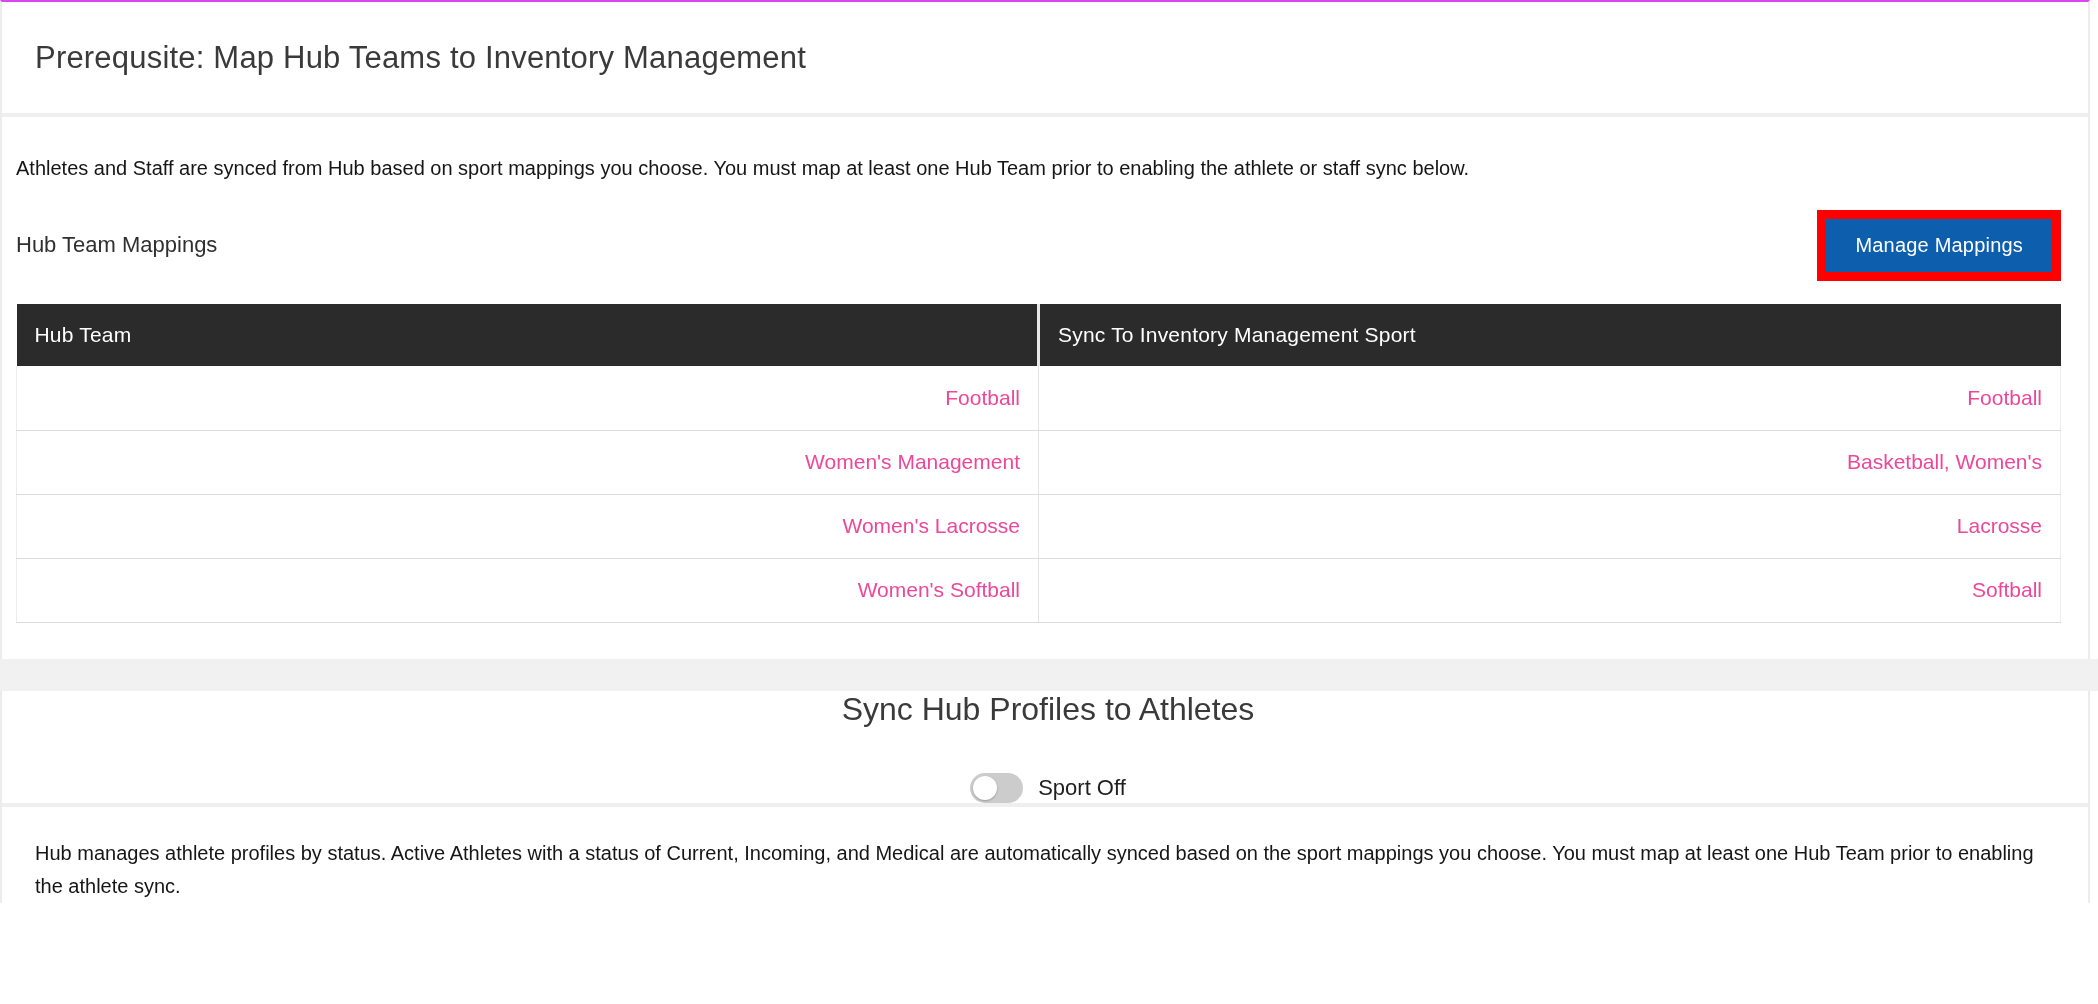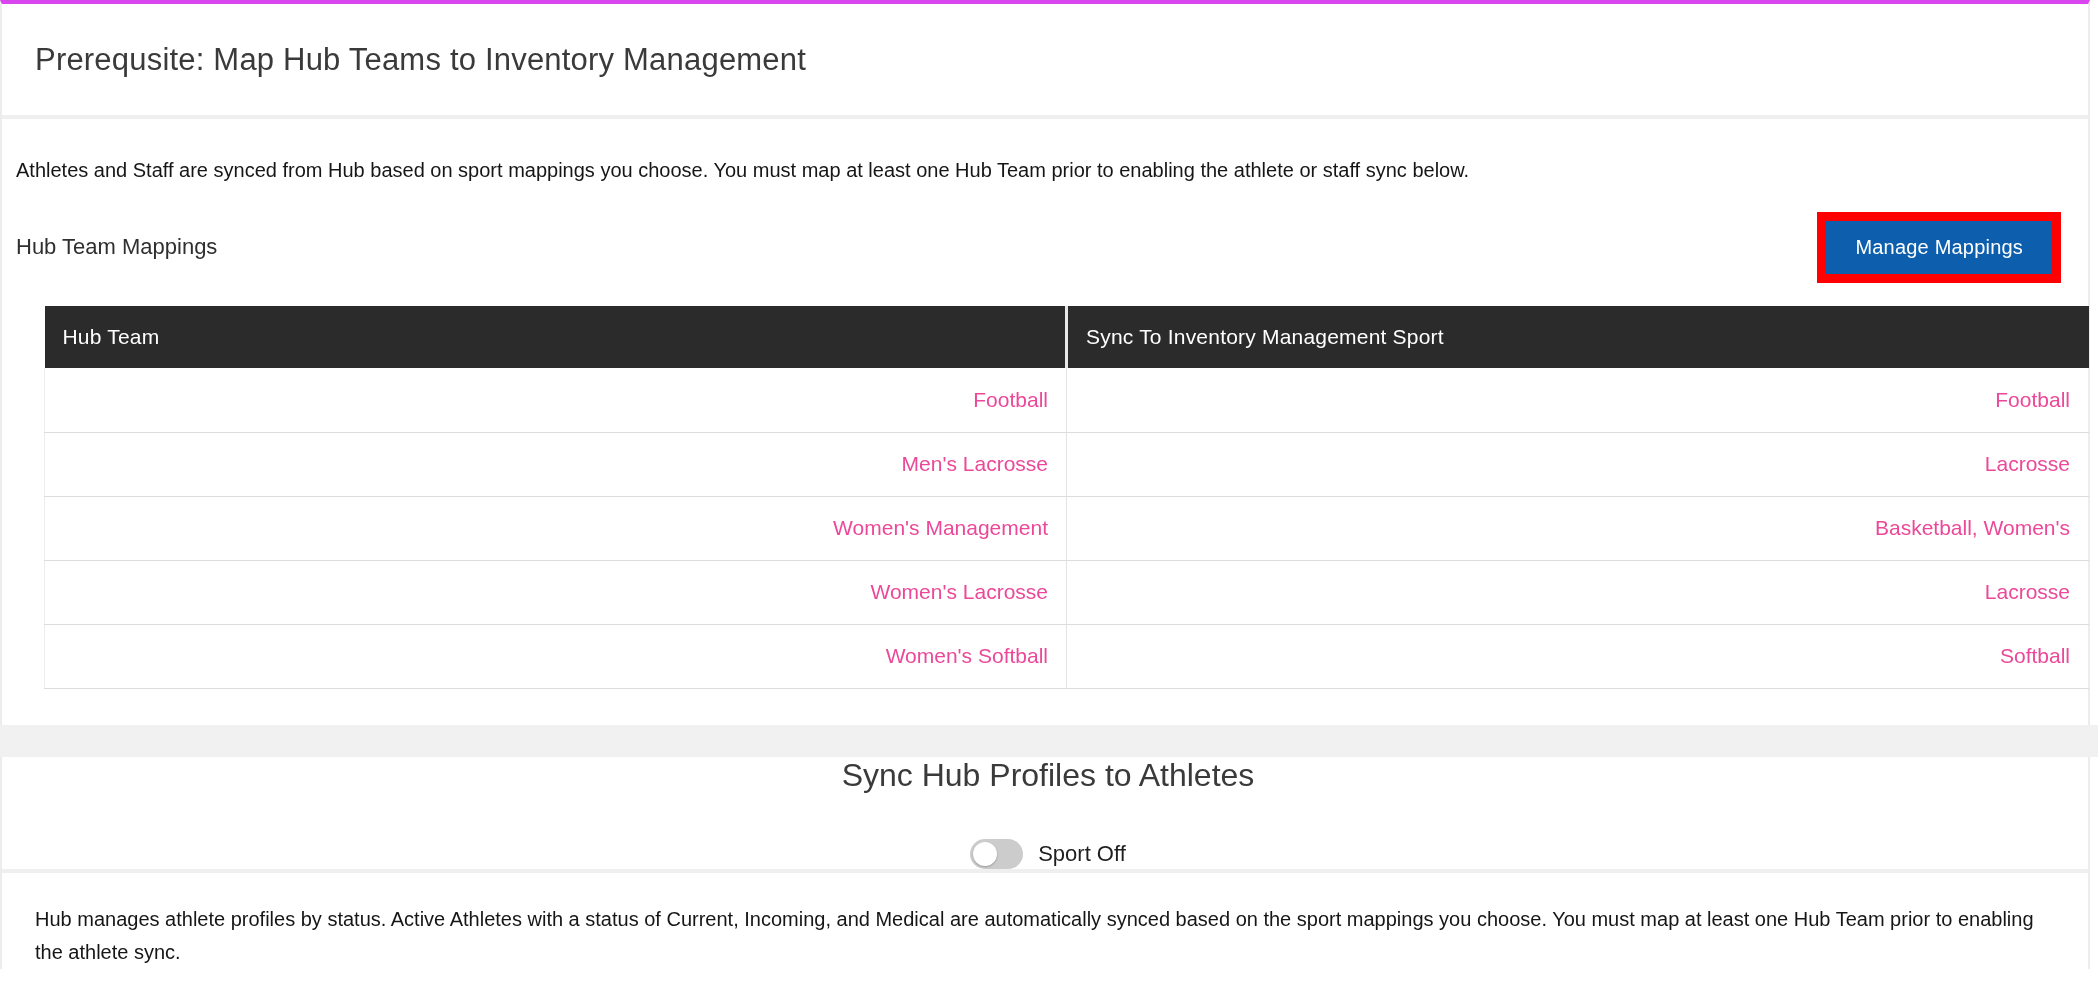--- a/index.html
+++ b/index.html
@@ -13,21 +13,21 @@
     height: 1004px;
     background: #ffffff;
     overflow: hidden;
   }
   .card {
     background: #ffffff;
     border-left: 2px solid #ececec;
     border-right: 2px solid #ececec;
     margin-right: 8px; 
   }
-  .card-top { border-top: 4px solid #d946ef; }
+  .card-top { border-top: 2px solid #d946ef; }
 
   
   .title-bar {
     height: 115px;
     display: flex;
     align-items: center;
     padding: 0 28px 0 33px;
     border-bottom: 4px solid #efefef;
   }
   .page-title {
@@ -73,21 +73,20 @@
     letter-spacing: 0.2px;
     text-align: center;
   }
 
   
   table.mappings {
     margin-top: 22px;
     width: 100%;
     border-collapse: collapse;
     table-layout: fixed;
-    margin-left: 28px;
   }
   table.mappings th {
     background: #2b2b2b;
     color: #ffffff;
     font-size: 21px;
     font-weight: 500;
     text-align: left;
     height: 62px;
     padding: 0 18px;
     letter-spacing: 0.2px;
@@ -193,24 +192,20 @@
             <th>Hub Team</th>
             <th>Sync To Inventory Management Sport</th>
           </tr>
         </thead>
         <tbody>
             <tr>
               <td>Football</td>
               <td>Football</td>
             </tr>
             <tr>
-              <td>Men's Lacrosse</td>
-              <td>Lacrosse</td>
-            </tr>
-            <tr>
               <td>Women's Management</td>
               <td>Basketball, Women's</td>
             </tr>
             <tr>
               <td>Women's Lacrosse</td>
               <td>Lacrosse</td>
             </tr>
             <tr>
               <td>Women's Softball</td>
               <td>Softball</td>

